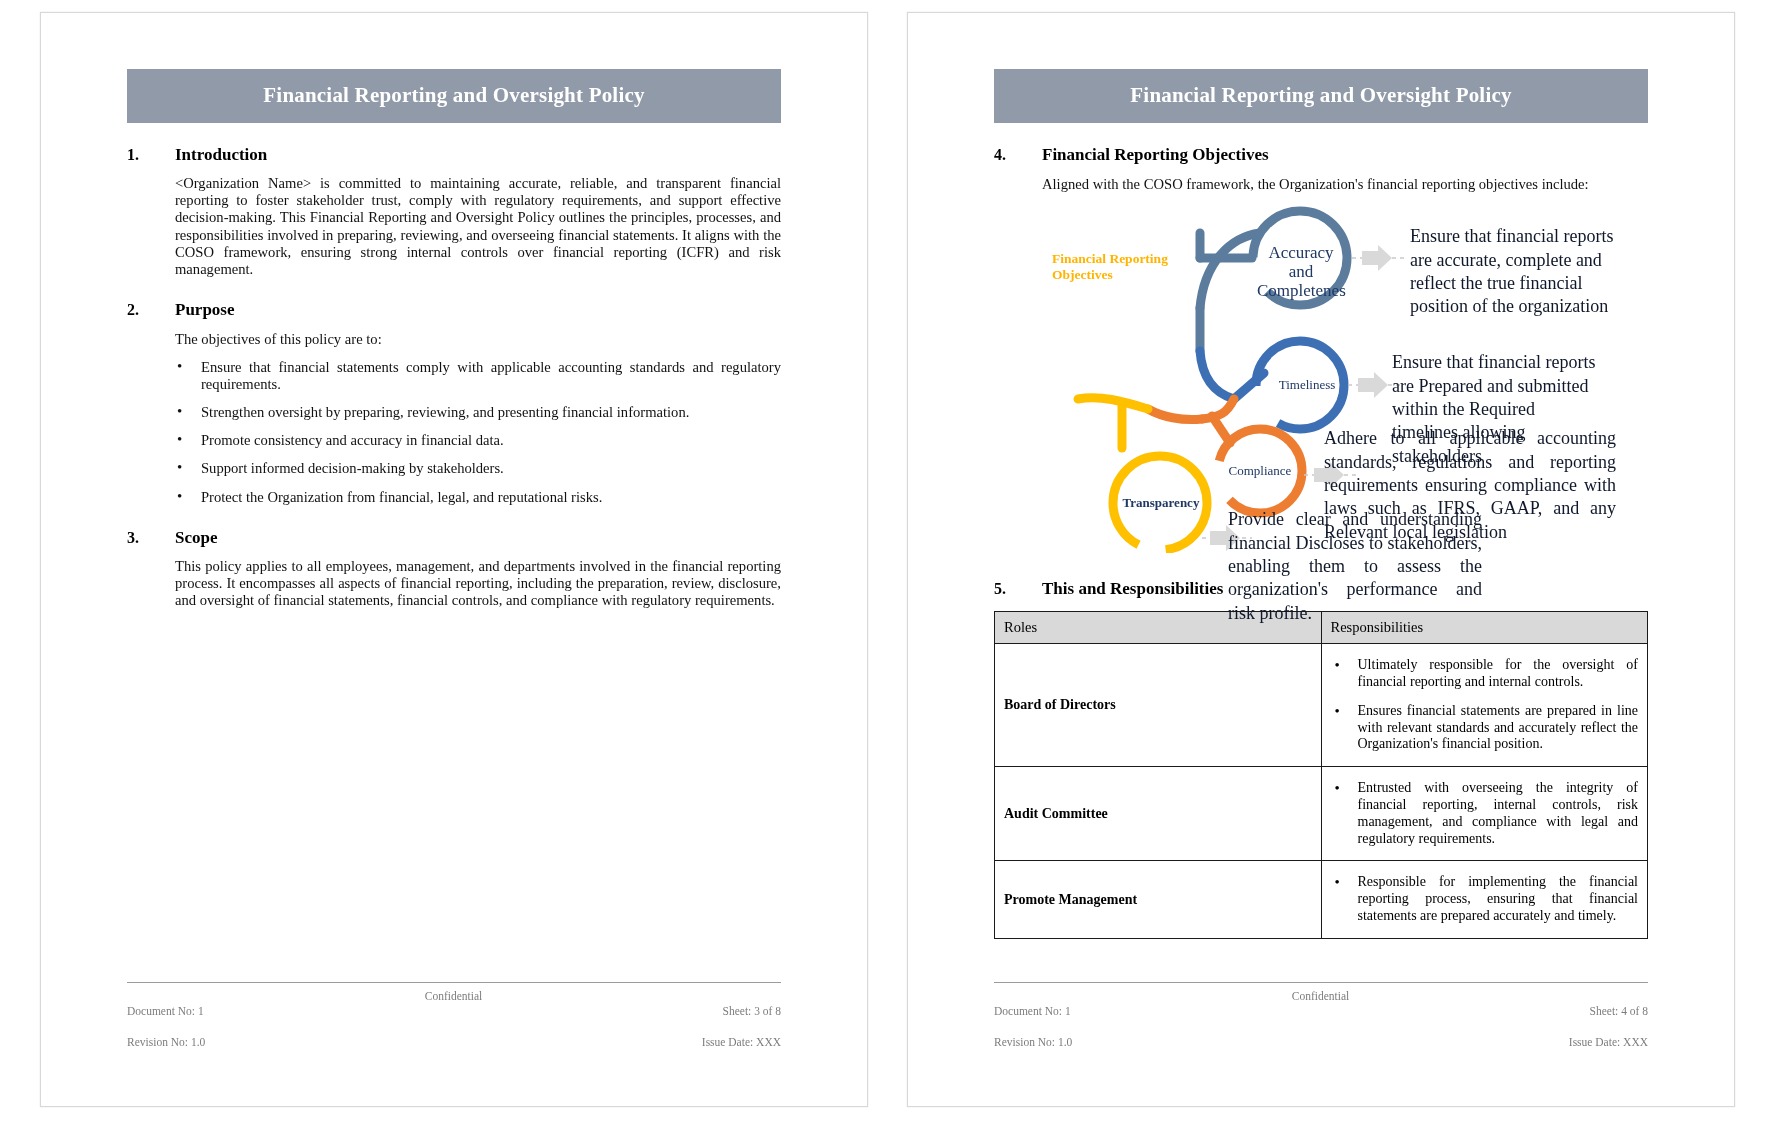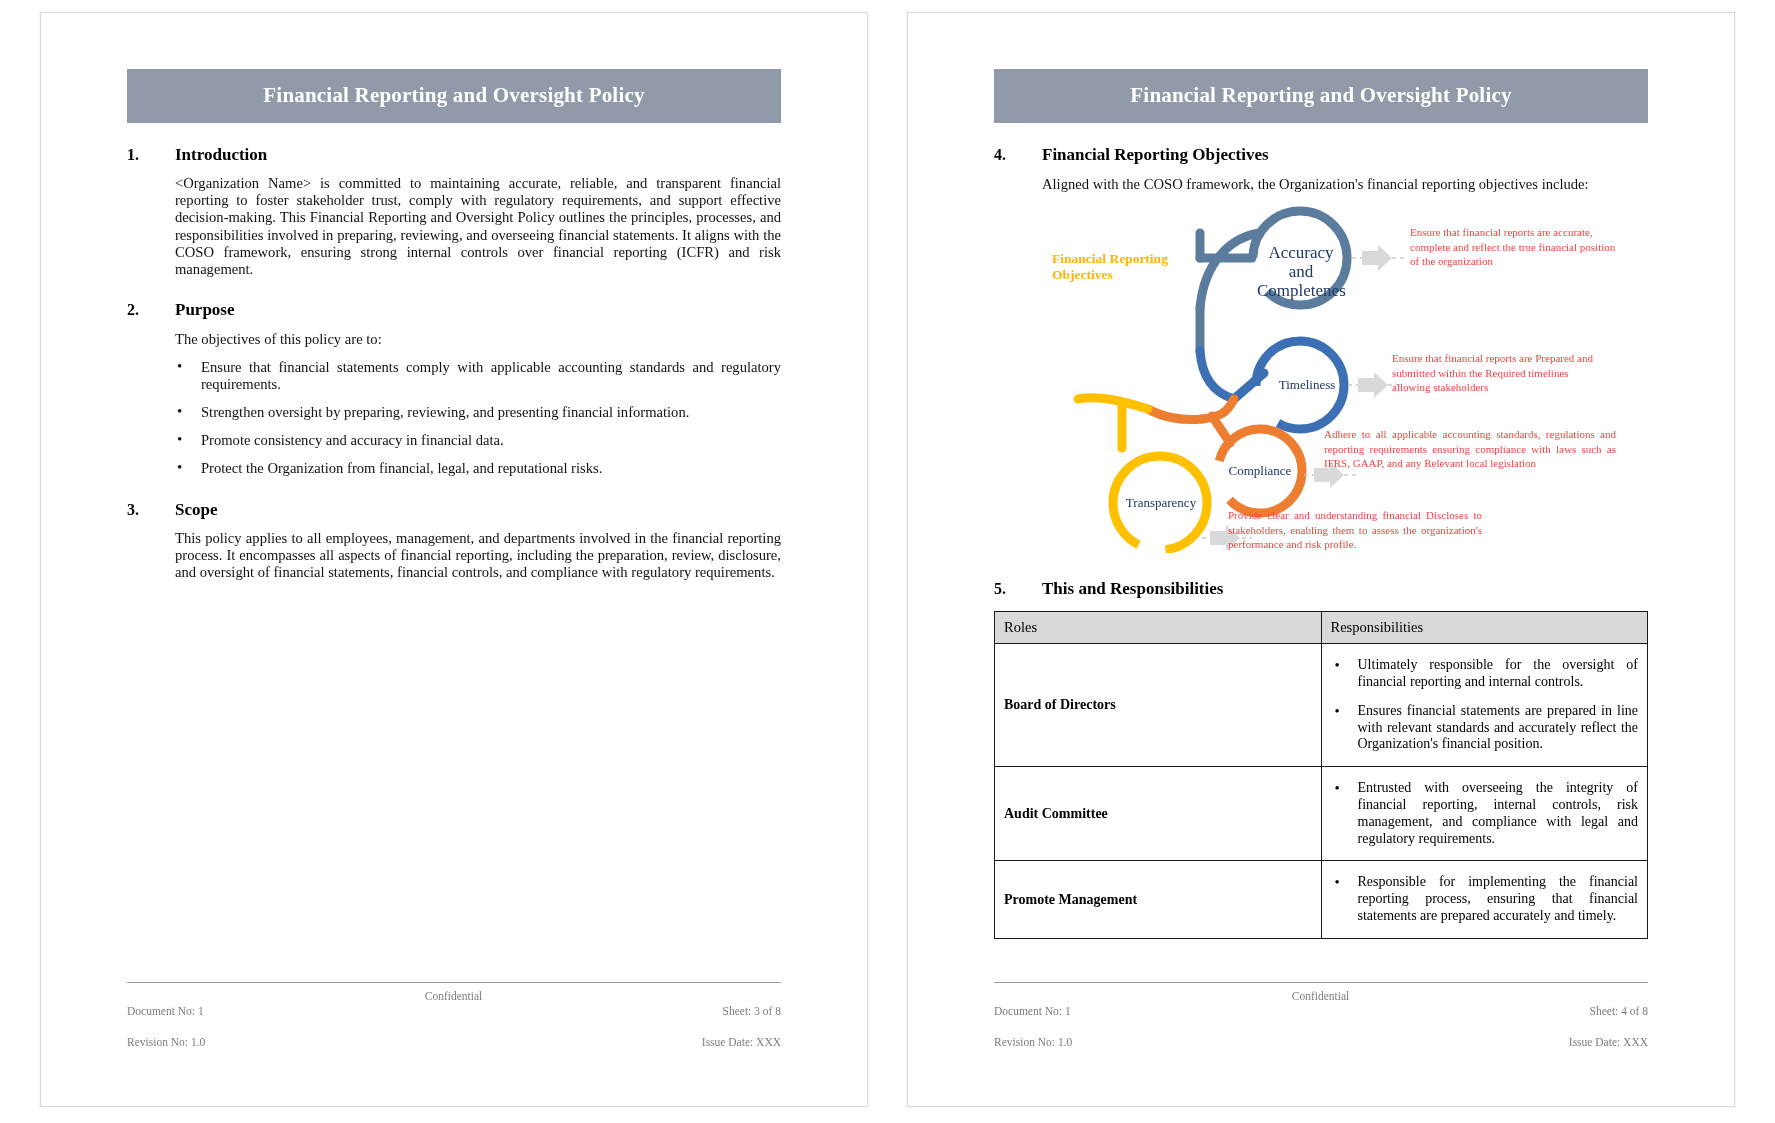--- a/index.html
+++ b/index.html
@@ -150,23 +150,23 @@
     font-weight: bold;
     color: #ffb400;
     font-size: 13.5px;
     line-height: 1.2;
     left: 0px;
     top: 48px;
     width: 130px;
   }
   .dg-desc {
     position: absolute;
-    font-size: 11px;
+    font-size: 18px;
     line-height: 1.3;
-    color: #ef4444;
+    color: #0f172a;
     width: 210px;
   }
   .dg-desc.justify { text-align: justify; }
 
   
   table.roles {
     width: 100%;
     border-collapse: collapse;
     margin-top: 12px;
     table-layout: fixed;
@@ -236,20 +236,21 @@
         <div class="section-head">
           <span class="sec-num">2.</span>
           <span class="sec-title">Purpose</span>
         </div>
         <div class="body-indent">
           <p class="lead">The objectives of this policy are to:</p>
           <ul class="bullets">
             <li>Ensure that financial statements comply with applicable accounting standards and regulatory requirements.</li>
             <li>Strengthen oversight by preparing, reviewing, and presenting financial information.</li>
             <li>Promote consistency and accuracy in financial data.</li>
+            <li>Support informed decision-making by stakeholders.</li>
             <li>Protect the Organization from financial, legal, and reputational risks.</li>
           </ul>
         </div>
       </div>
 
       <div class="section">
         <div class="section-head">
           <span class="sec-num">3.</span>
           <span class="sec-title">Scope</span>
         </div>
@@ -317,21 +318,21 @@
               <polygon points="262,265 278,265 278,259 292,272 278,285 278,279 262,279" fill="#d9d9d9"></polygon>
               <line x1="150" y1="335" x2="200" y2="335" stroke="#c9c9c9" stroke-width="1.6" stroke-dasharray="4 4"></line>
               <polygon points="158,328 174,328 174,322 188,335 174,348 174,342 158,342" fill="#d9d9d9"></polygon>
             </svg>
 
             <div class="dg-root-label">Financial Reporting Objectives</div>
 
             <div class="dg-label" style="left:205px; top:40px; width:88px;">Accuracy and Completenes</div>
             <div class="dg-label" style="left:215px; top:175px; width:80px; font-weight:normal; font-size:13px;">Timeliness</div>
             <div class="dg-label" style="left:166px; top:261px; width:84px; font-weight:normal; font-size:13px;">Compliance</div>
-            <div class="dg-label" style="left:62px; top:293px; width:94px; font-weight:normal; font-size:13px;">Transparency</div>
+            <div class="dg-label" style="left:62px; top:293px; width:94px; font-weight:bold; font-size:13px;">Transparency</div>
 
             <div class="dg-desc" style="left:358px; top:22px;">Ensure that financial reports are accurate, complete and reflect the true financial position of the organization</div>
             <div class="dg-desc" style="left:340px; top:148px;">Ensure that financial reports are Prepared and submitted within the Required timelines allowing stakeholders</div>
             <div class="dg-desc justify" style="left:272px; top:224px; width:292px;">Adhere to all applicable accounting standards, regulations and reporting requirements ensuring compliance with laws such as IFRS, GAAP, and any Relevant local legislation</div>
             <div class="dg-desc justify" style="left:176px; top:305px; width:254px;">Provide clear and understanding financial Discloses to stakeholders, enabling them to assess the organization's performance and risk profile.</div>
           </div>
         </div>
       </div>
 
       <div class="section" style="margin-top:26px;">

